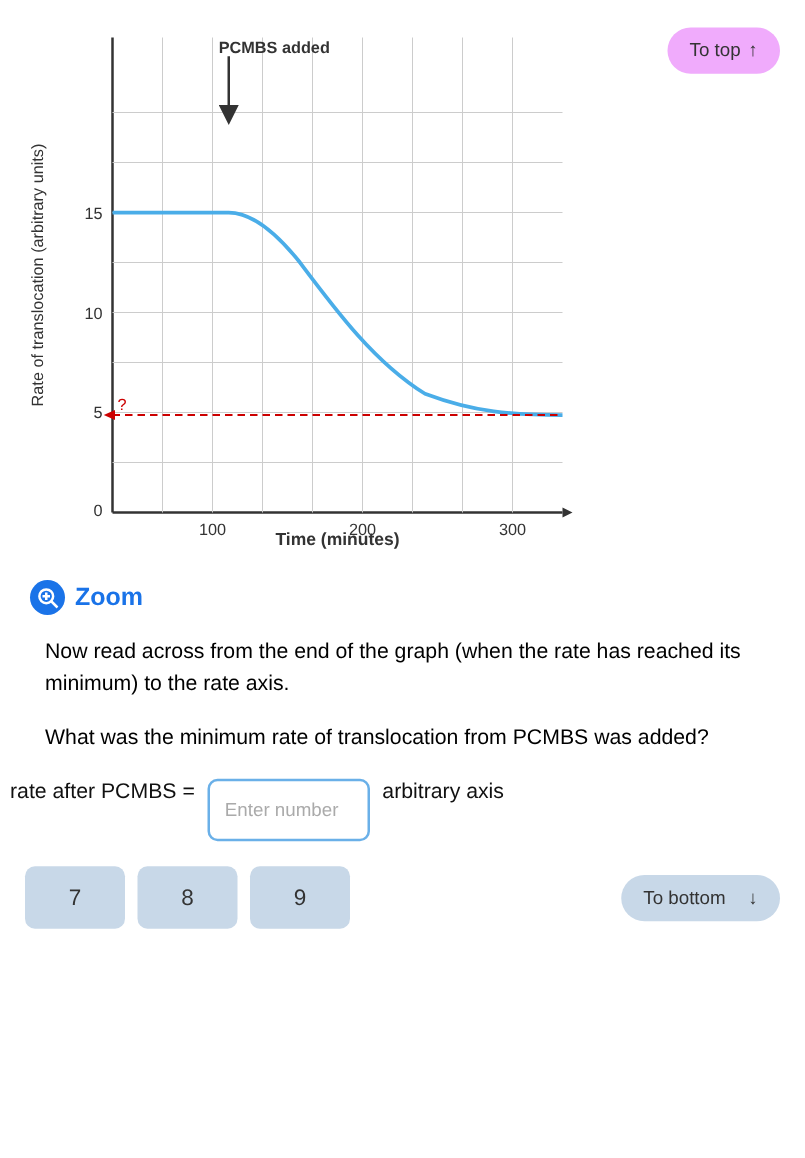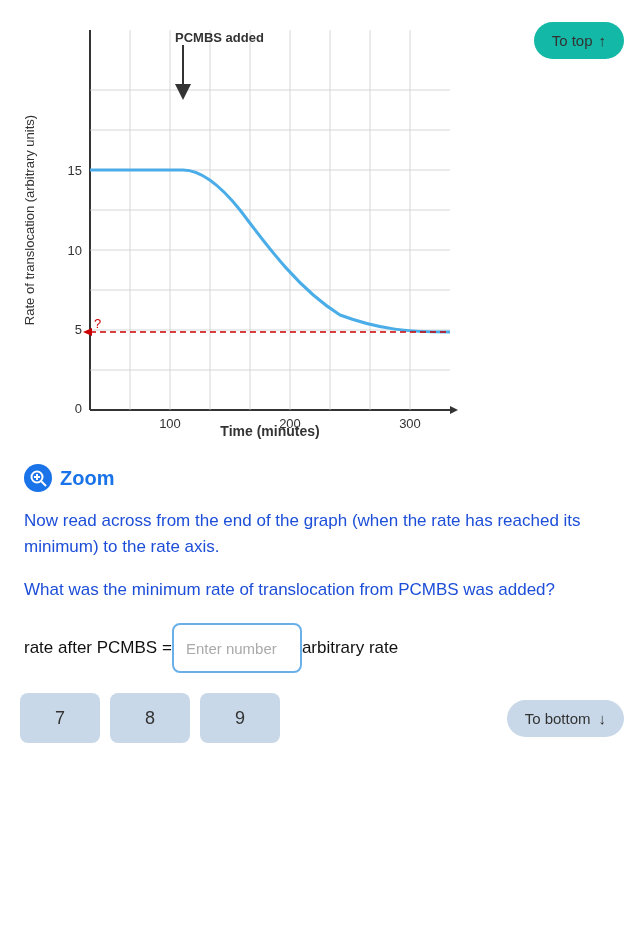--- a/index.html
+++ b/index.html
@@ -10,21 +10,21 @@
       min-height: 926px;
       position: relative;
       overflow-x: hidden;
     }
 
     
     .top-button {
       position: absolute;
       top: 22px;
       right: 20px;
-      background: #14b8a6;
+      background: #f0abfc;
       border: none;
       border-radius: 20px;
       padding: 10px 18px;
       font-size: 15px;
       color: #333;
       cursor: pointer;
       display: flex;
       align-items: center;
       gap: 6px;
     }
@@ -63,31 +63,31 @@
       flex-shrink: 0;
     }
     .zoom-label {
       font-size: 20px;
       font-weight: bold;
       color: #1a73e8;
     }
 
     
     .content-text {
-      margin: 0 24px 16px 24px;
+      margin: 0 24px 16px 36px;
       font-size: 17px;
       line-height: 1.55;
-      color: #1d4ed8;
+      color: #000000;
     }
 
     
     .input-row {
       display: flex;
-      align-items: center;
-      margin: 20px 24px 20px 24px;
+      gap: 10px;
+      margin: 20px 24px 20px 8px;
       font-size: 17px;
       color: #111;
     }
     .number-input {
       width: 130px;
       height: 50px;
       border: 2px solid #6ab0e8;
       border-radius: 8px;
       font-size: 15px;
       color: #999;
@@ -126,21 +126,21 @@
     .bottom-button {
       background: #c8d8e8;
       border: none;
       border-radius: 20px;
       padding: 10px 18px;
       font-size: 15px;
       color: #333;
       cursor: pointer;
       display: flex;
       align-items: center;
-      gap: 8px;
+      gap: 18px;
     }
   </style>
 </head>
 <body>
 
 <button class="top-button">
   <span>To top</span>
   <span>↑</span>
 </button>
 
@@ -221,21 +221,21 @@
   </div>
   <span class="zoom-label">Zoom</span>
 </div>
 
 <p class="content-text">Now read across from the end of the graph (when the rate has reached its minimum) to the rate axis.</p>
 <p class="content-text">What was the minimum rate of translocation from PCMBS was added?</p>
 
 <div class="input-row">
   <span>rate after PCMBS =</span>
   <input class="number-input" type="text" placeholder="Enter number" style="">
-  <span>arbitrary rate</span>
+  <span>arbitrary axis</span>
 </div>
 
 <div class="number-buttons">
   <div class="num-btn-group">
     <button class="num-btn">7</button>
     <button class="num-btn">8</button>
     <button class="num-btn">9</button>
   </div>
   <button class="bottom-button">
     <span>To bottom</span>

